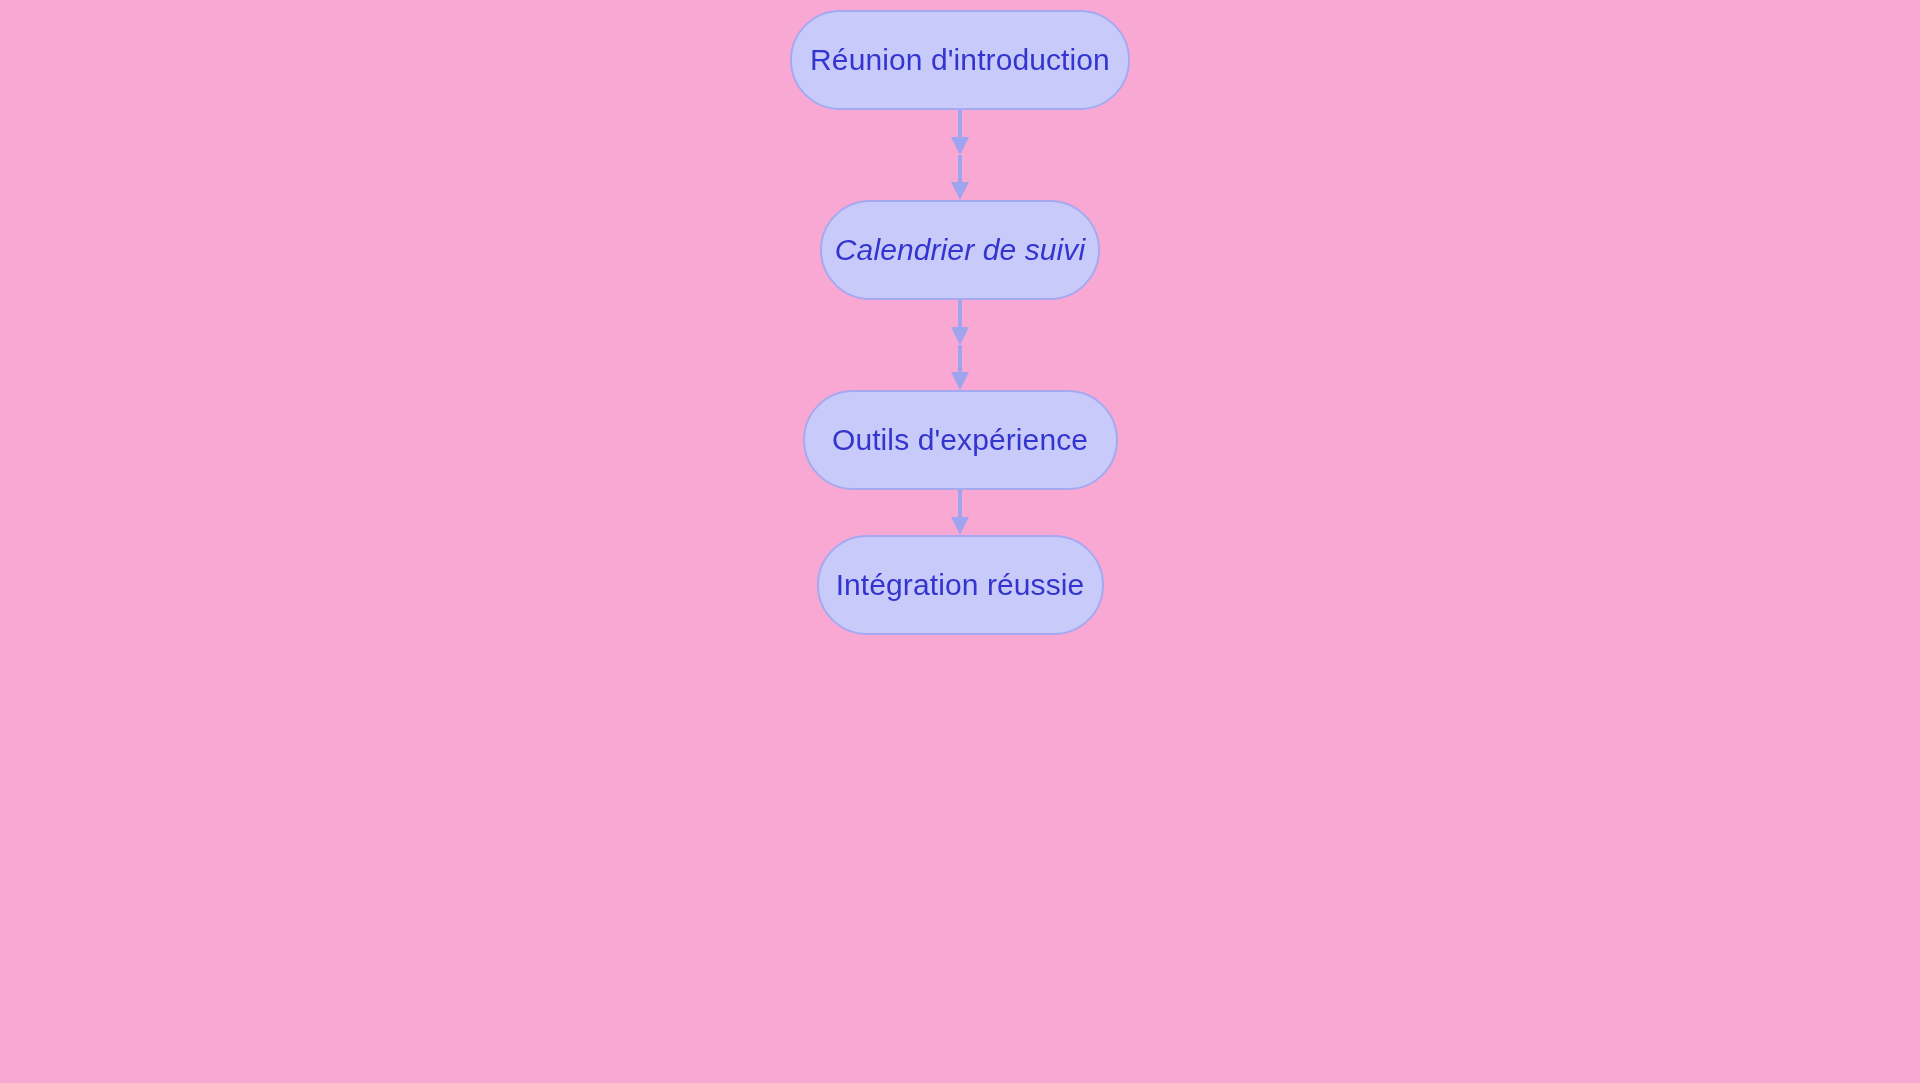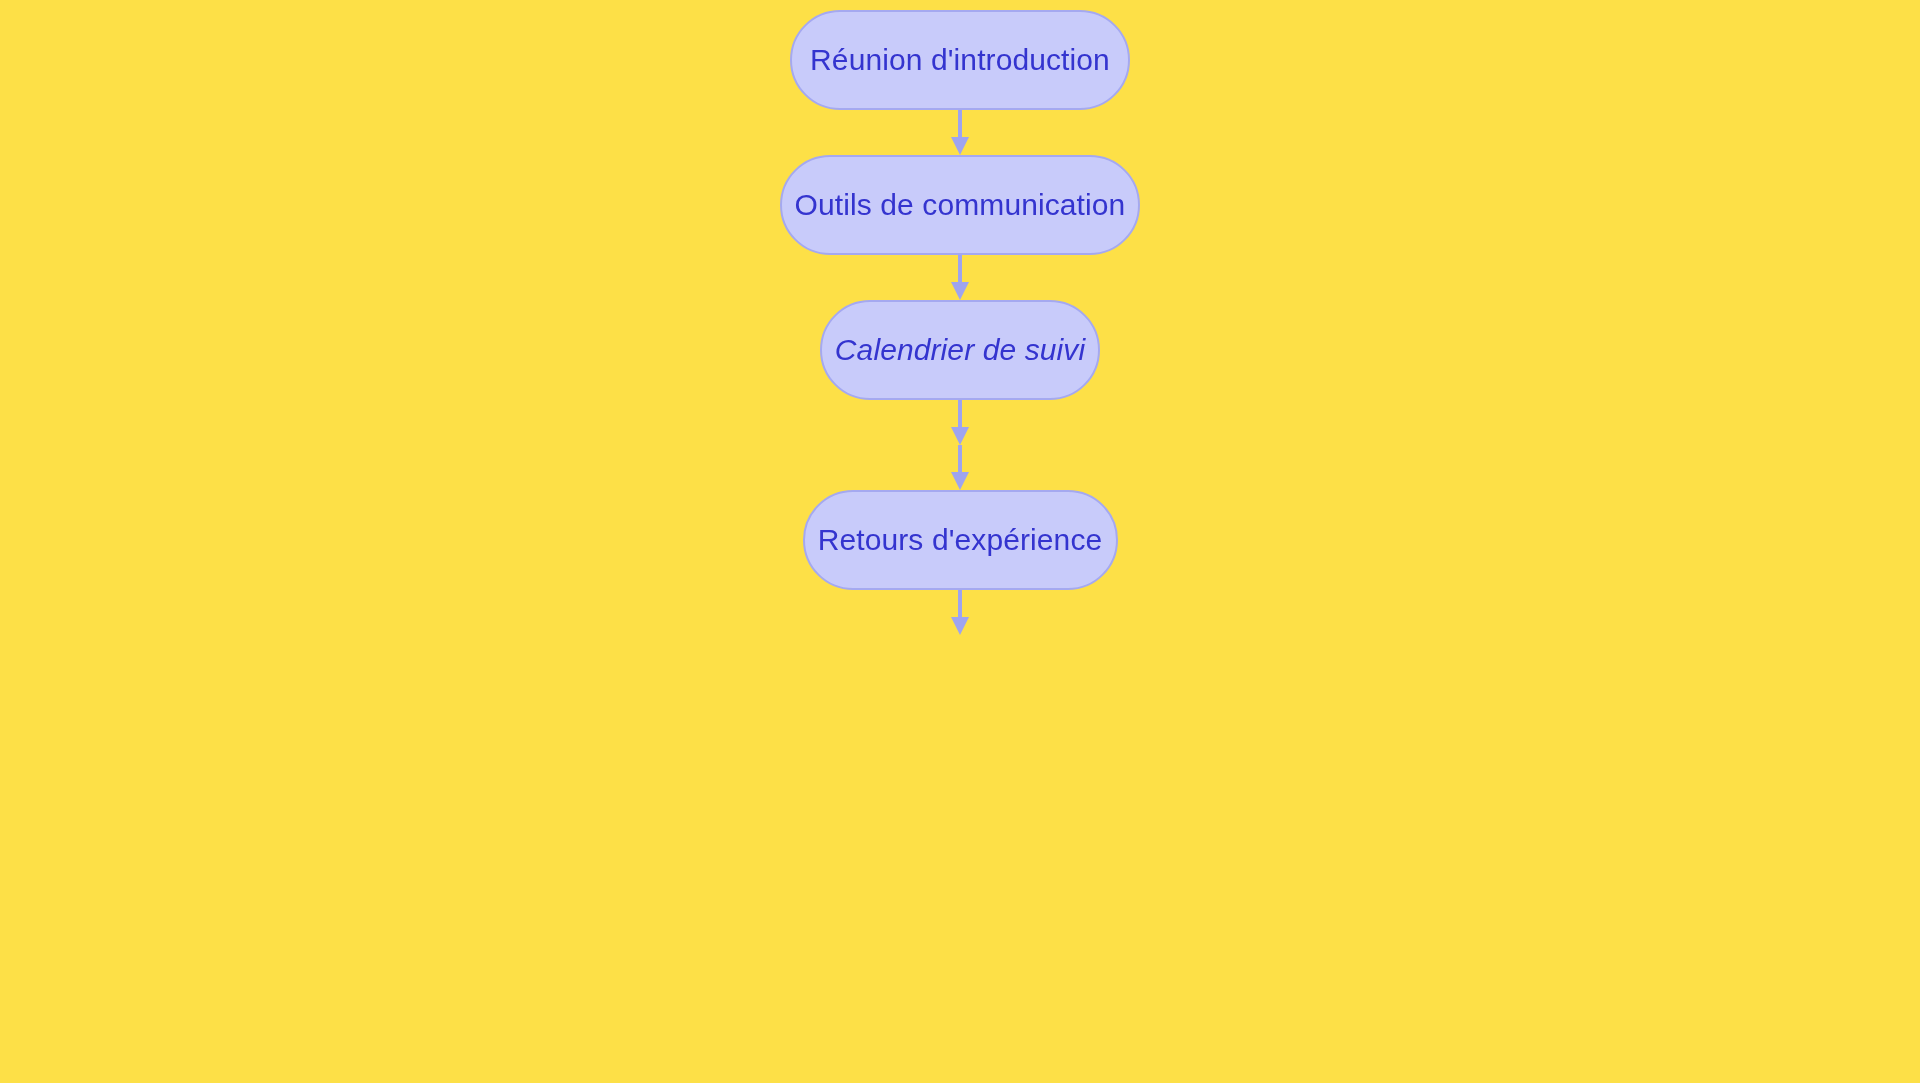--- a/index.html
+++ b/index.html
@@ -10,21 +10,21 @@
   body {
     width: 1920px;
     height: 1083px;
     font-family: "Liberation Sans", sans-serif;
     overflow: hidden;
   }
   #flow-canvas {
     position: relative;
     width: 1920px;
     height: 1083px;
-    background: #fde047;
+    background: #f9a8d4;
   }
   .flow-column {
     position: absolute;
     left: 0;
     top: 0;
     width: 1920px;
     height: 1083px;
     display: flex;
     flex-direction: column;
     align-items: center;
@@ -94,23 +94,20 @@
 
     <div class="node n0">
       <span class="node-label">Réunion d'introduction</span>
     </div>
 
     <div class="connector c0">
       <div class="connector-line"></div>
       <div class="connector-head"></div>
     </div>
 
-    <div class="node n1">
-      <span class="node-label">Outils de communication</span>
-    </div>
 
     <div class="connector c1">
       <div class="connector-line"></div>
       <div class="connector-head"></div>
     </div>
 
     <div class="node n2">
       <span class="node-label">Calendrier de suivi</span>
     </div>
 
@@ -119,23 +116,26 @@
       <div class="connector-head"></div>
     </div>
 
 
     <div class="connector c3">
       <div class="connector-line"></div>
       <div class="connector-head"></div>
     </div>
 
     <div class="node n4">
-      <span class="node-label">Retours d'expérience</span>
+      <span class="node-label">Outils d'expérience</span>
     </div>
 
     <div class="connector c4">
       <div class="connector-line"></div>
       <div class="connector-head"></div>
     </div>
 
+    <div class="node n5">
+      <span class="node-label">Intégration réussie</span>
+    </div>
 
   </div>
 </div>
 
 </body></html>

